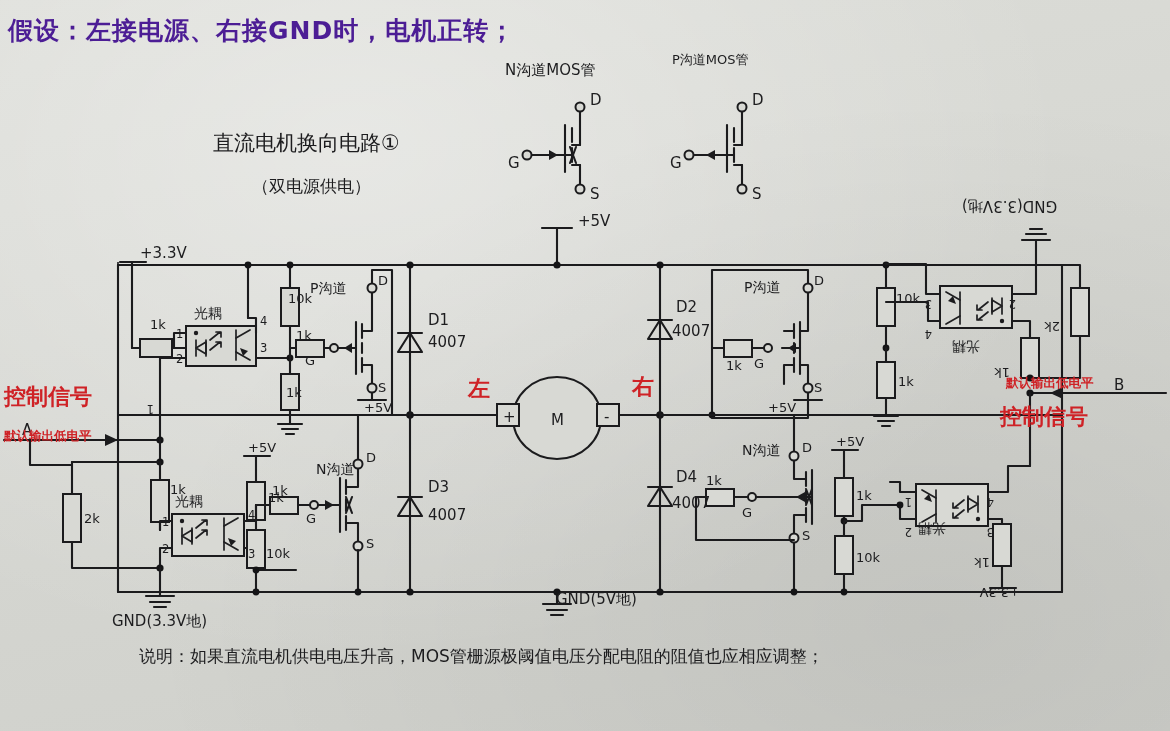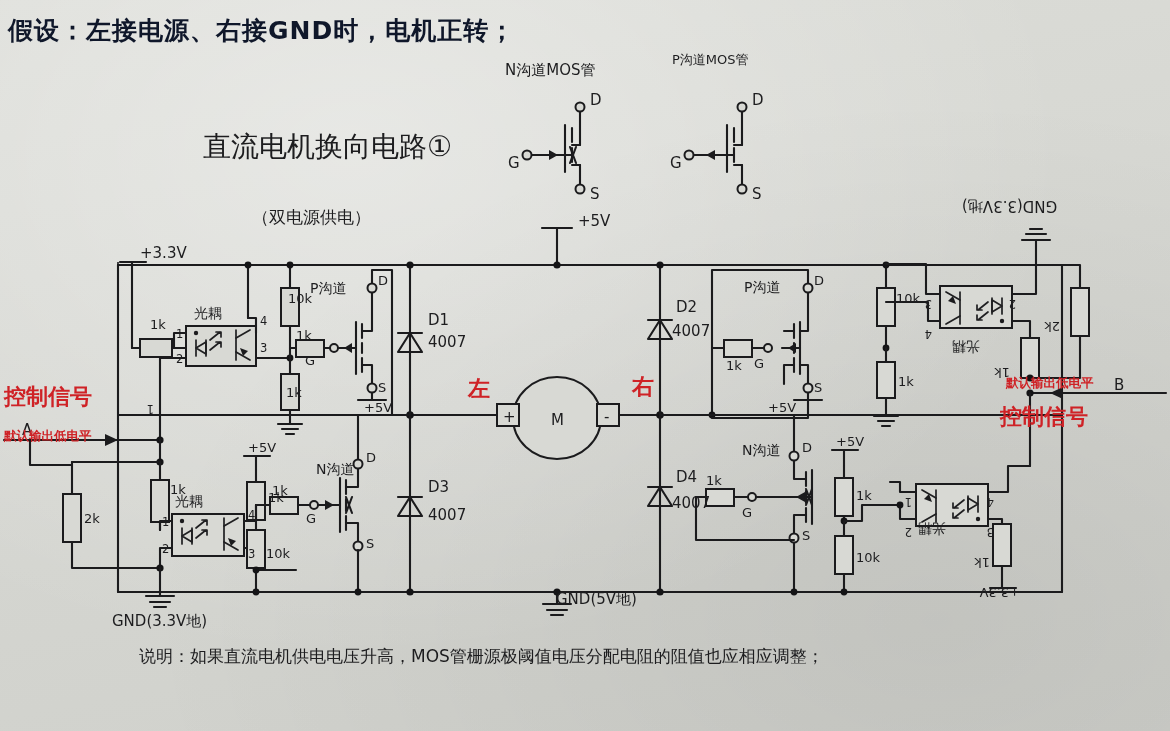--- a/index.html
+++ b/index.html
@@ -28,26 +28,26 @@
   text.hand{
     font-family:"DejaVu Sans","Liberation Sans",sans-serif;
     fill:#1d1d1f;font-size:15px;
   }
   text.hand-sm{font-size:13px;}
   text.hand-xs{font-size:11.5px;}
   
   .lbl{position:absolute;color:#1d1d1f;white-space:nowrap;line-height:1;text-align:right;}
   .lbl.red{color:#cf2226;font-weight:bold;}
   .hdr{
-    position:absolute;left:8px;top:14px;font-size:25px;font-weight:bold;color:#0f172a;
+    position:absolute;left:8px;top:14px;font-size:25px;font-weight:bold;color:#4c1d95;
     letter-spacing:1px;white-space:nowrap;
     font-family:"DejaVu Sans","Liberation Sans",sans-serif;
   }
-  .title1{position:absolute;left:203px;top:133px;font-size:28px;white-space:nowrap;}
-  .title2{position:absolute;left:252px;top:178px;font-size:17px;white-space:nowrap;margin-top:31px;}
+  .title1{position:absolute;left:213px;top:133px;font-size:21px;white-space:nowrap;}
+  .title2{position:absolute;left:252px;top:178px;font-size:17px;white-space:nowrap;}
   .caption{position:absolute;left:139px;top:648px;font-size:17px;white-space:nowrap;}
   .rot180{transform:rotate(180deg);transform-origin:center center;}
   .ctl-left{position:absolute;left:4px;top:386px;font-size:22px;}
   .ctl-left-sub{position:absolute;left:4px;top:430px;font-size:12.5px;font-weight:bold;}
   .ctl-right{position:absolute;left:1000px;top:406px;font-size:22px;}
   .ctl-right-sub{position:absolute;left:1006px;top:377px;font-size:12.5px;font-weight:bold;}
   .zuo{position:absolute;left:468px;top:378px;font-size:22px;}
   .you{position:absolute;left:632px;top:376px;font-size:22px;}
   .mos-t1{position:absolute;left:505px;top:63px;font-size:15px;}
   .mos-t2{position:absolute;left:672px;top:53px;font-size:13px;}

